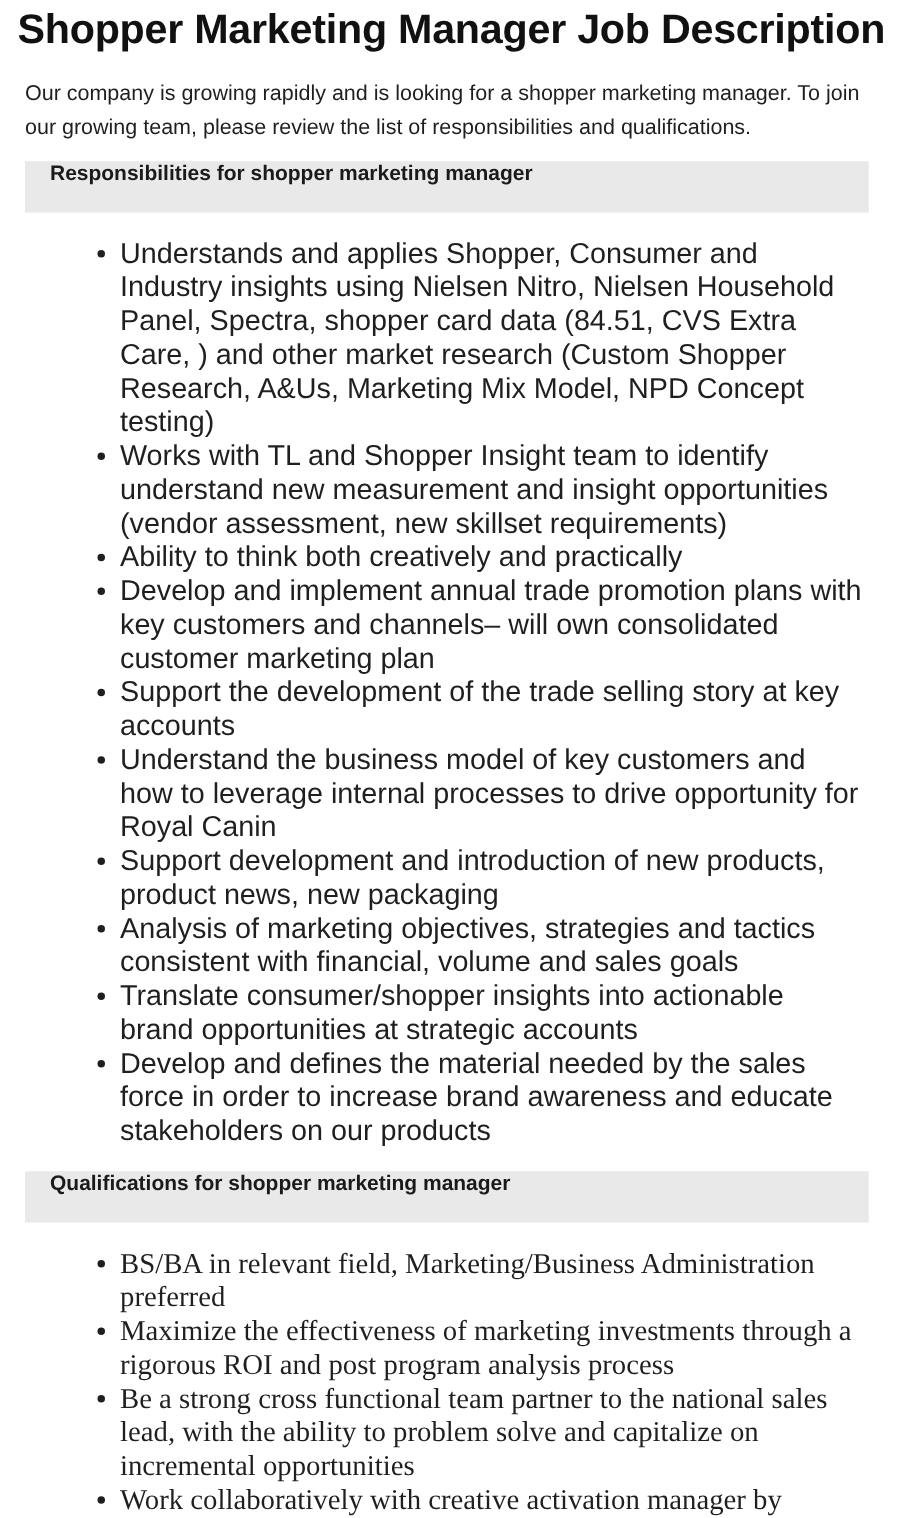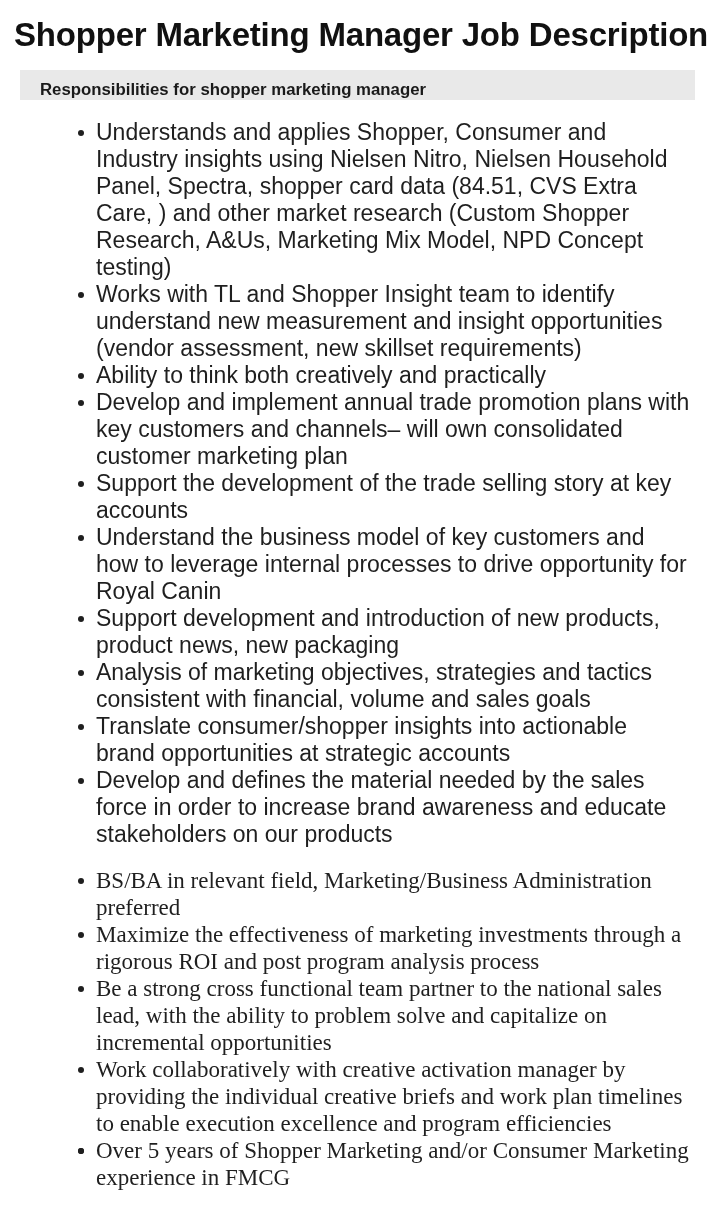--- a/index.html
+++ b/index.html
@@ -17,42 +17,42 @@
     .page {
       padding: 0 20px 0 20px;
       position: relative;
     }
     h1.title {
       font-family: "Liberation Sans", sans-serif;
       font-weight: 700;
       font-size: 33px;
       line-height: 42px;
       margin: 0;
-      padding-top: 14px;
+      padding-top: 2px;
       letter-spacing: -0.2px;
       color: #111111;
       margin-left: -6px;
       white-space: nowrap;
     }
     .intro {
       font-size: 17.2px;
       line-height: 27px;
       margin: 17px 0 0 0;
       color: #1f1f1f;
       padding-right: 10px;
     }
     .section-header {
       background: #e9e9e9;
-      height: 30px;
+      height: 41px;
       margin-top: 14px;
       width: 675px;
       box-sizing: border-box;
       padding-left: 20px;
       display: flex;
-      align-items: flex-end;
+      align-items: flex-start;
       font-weight: 700;
       font-size: 16.8px;
       color: #1a1a1a;
     }
     ul.items {
       list-style: none;
       margin: 19px 0 0 0;
       padding: 0 0 0 40px;
     }
     ul.items li {
@@ -75,38 +75,42 @@
     .resp-list { margin-top: 19px; }
     .qual-header { margin-top: 19px; }
     .qual-list { margin-top: 19px; font-family: Liberation Serif, serif; }
   </style>
 </head>
 <body>
 
 <div class="page">
   <h1 class="title">Shopper Marketing Manager Job Description</h1>
 
+  <p class="intro">Our company is growing rapidly and is looking for a shopper marketing manager. To join our growing team, please review the list of responsibilities and qualifications.</p>
 
   <div class="section-header">
     <span>Responsibilities for shopper marketing manager</span>
   </div>
 
   <ul class="items resp-list">
     <li><span class="bullet"></span><span>Understands and applies Shopper, Consumer and Industry insights using Nielsen Nitro, Nielsen Household Panel, Spectra, shopper card data (84.51, CVS Extra Care, ) and other market research (Custom Shopper Research, A&amp;Us, Marketing Mix Model, NPD Concept testing)</span></li>
     <li><span class="bullet"></span><span>Works with TL and Shopper Insight team to identify understand new measurement and insight opportunities (vendor assessment, new skillset requirements)</span></li>
     <li><span class="bullet"></span><span>Ability to think both creatively and practically</span></li>
     <li><span class="bullet"></span><span>Develop and implement annual trade promotion plans with key customers and channels– will own consolidated customer marketing plan</span></li>
     <li><span class="bullet"></span><span>Support the development of the trade selling story at key accounts</span></li>
     <li><span class="bullet"></span><span>Understand the business model of key customers and how to leverage internal processes to drive opportunity for Royal Canin</span></li>
     <li><span class="bullet"></span><span>Support development and introduction of new products, product news, new packaging</span></li>
     <li><span class="bullet"></span><span>Analysis of marketing objectives, strategies and tactics consistent with financial, volume and sales goals</span></li>
     <li><span class="bullet"></span><span>Translate consumer/shopper insights into actionable brand opportunities at strategic accounts</span></li>
     <li><span class="bullet"></span><span>Develop and defines the material needed by the sales force in order to increase brand awareness and educate stakeholders on our products</span></li>
   </ul>
 
+  <div class="section-header qual-header">
+    <span>Qualifications for shopper marketing manager</span>
+  </div>
 
   <ul class="items qual-list">
     <li><span class="bullet"></span><span>BS/BA in relevant field, Marketing/Business Administration preferred</span></li>
     <li><span class="bullet"></span><span>Maximize the effectiveness of marketing investments through a rigorous ROI and post program analysis process</span></li>
     <li><span class="bullet"></span><span>Be a strong cross functional team partner to the national sales lead, with the ability to problem solve and capitalize on incremental opportunities</span></li>
     <li><span class="bullet"></span><span>Work collaboratively with creative activation manager by providing the individual creative briefs and work plan timelines to enable execution excellence and program efficiencies</span></li>
     <li><span class="bullet"></span></li>
     <li><span class="bullet"></span><span>Over 5 years of Shopper Marketing and/or Consumer Marketing experience in FMCG</span></li>
   </ul>
 </div>

